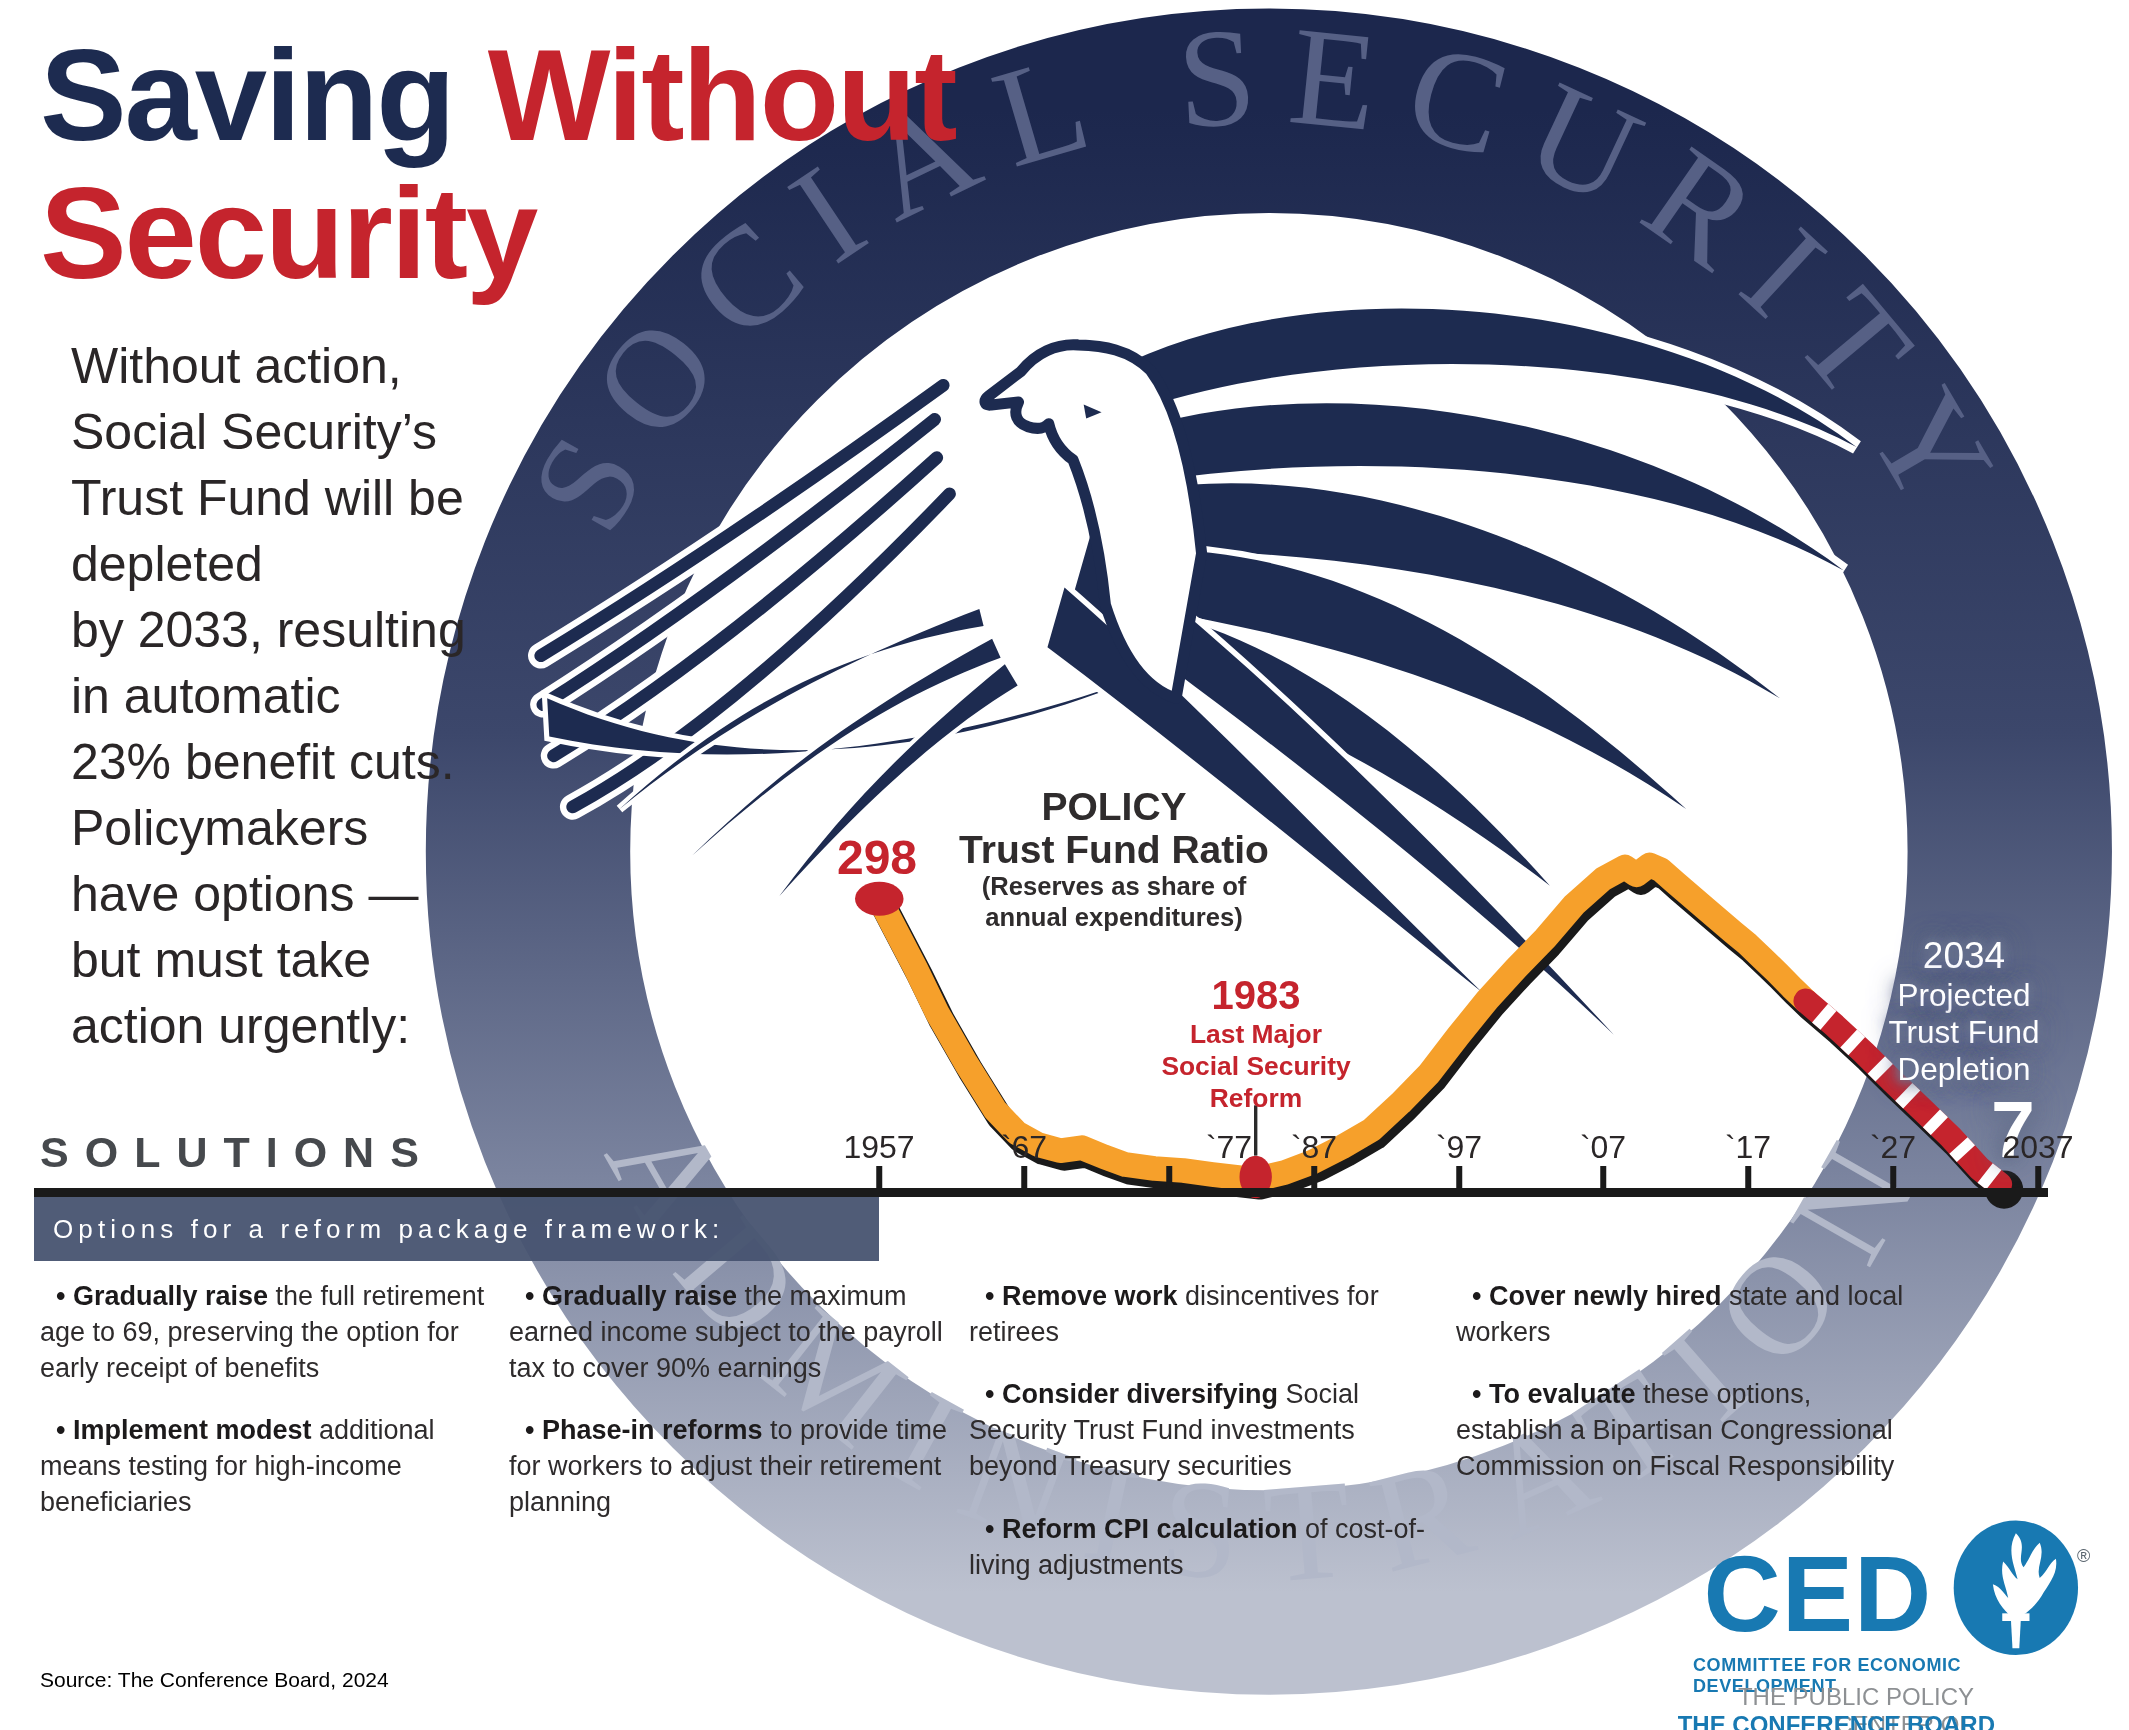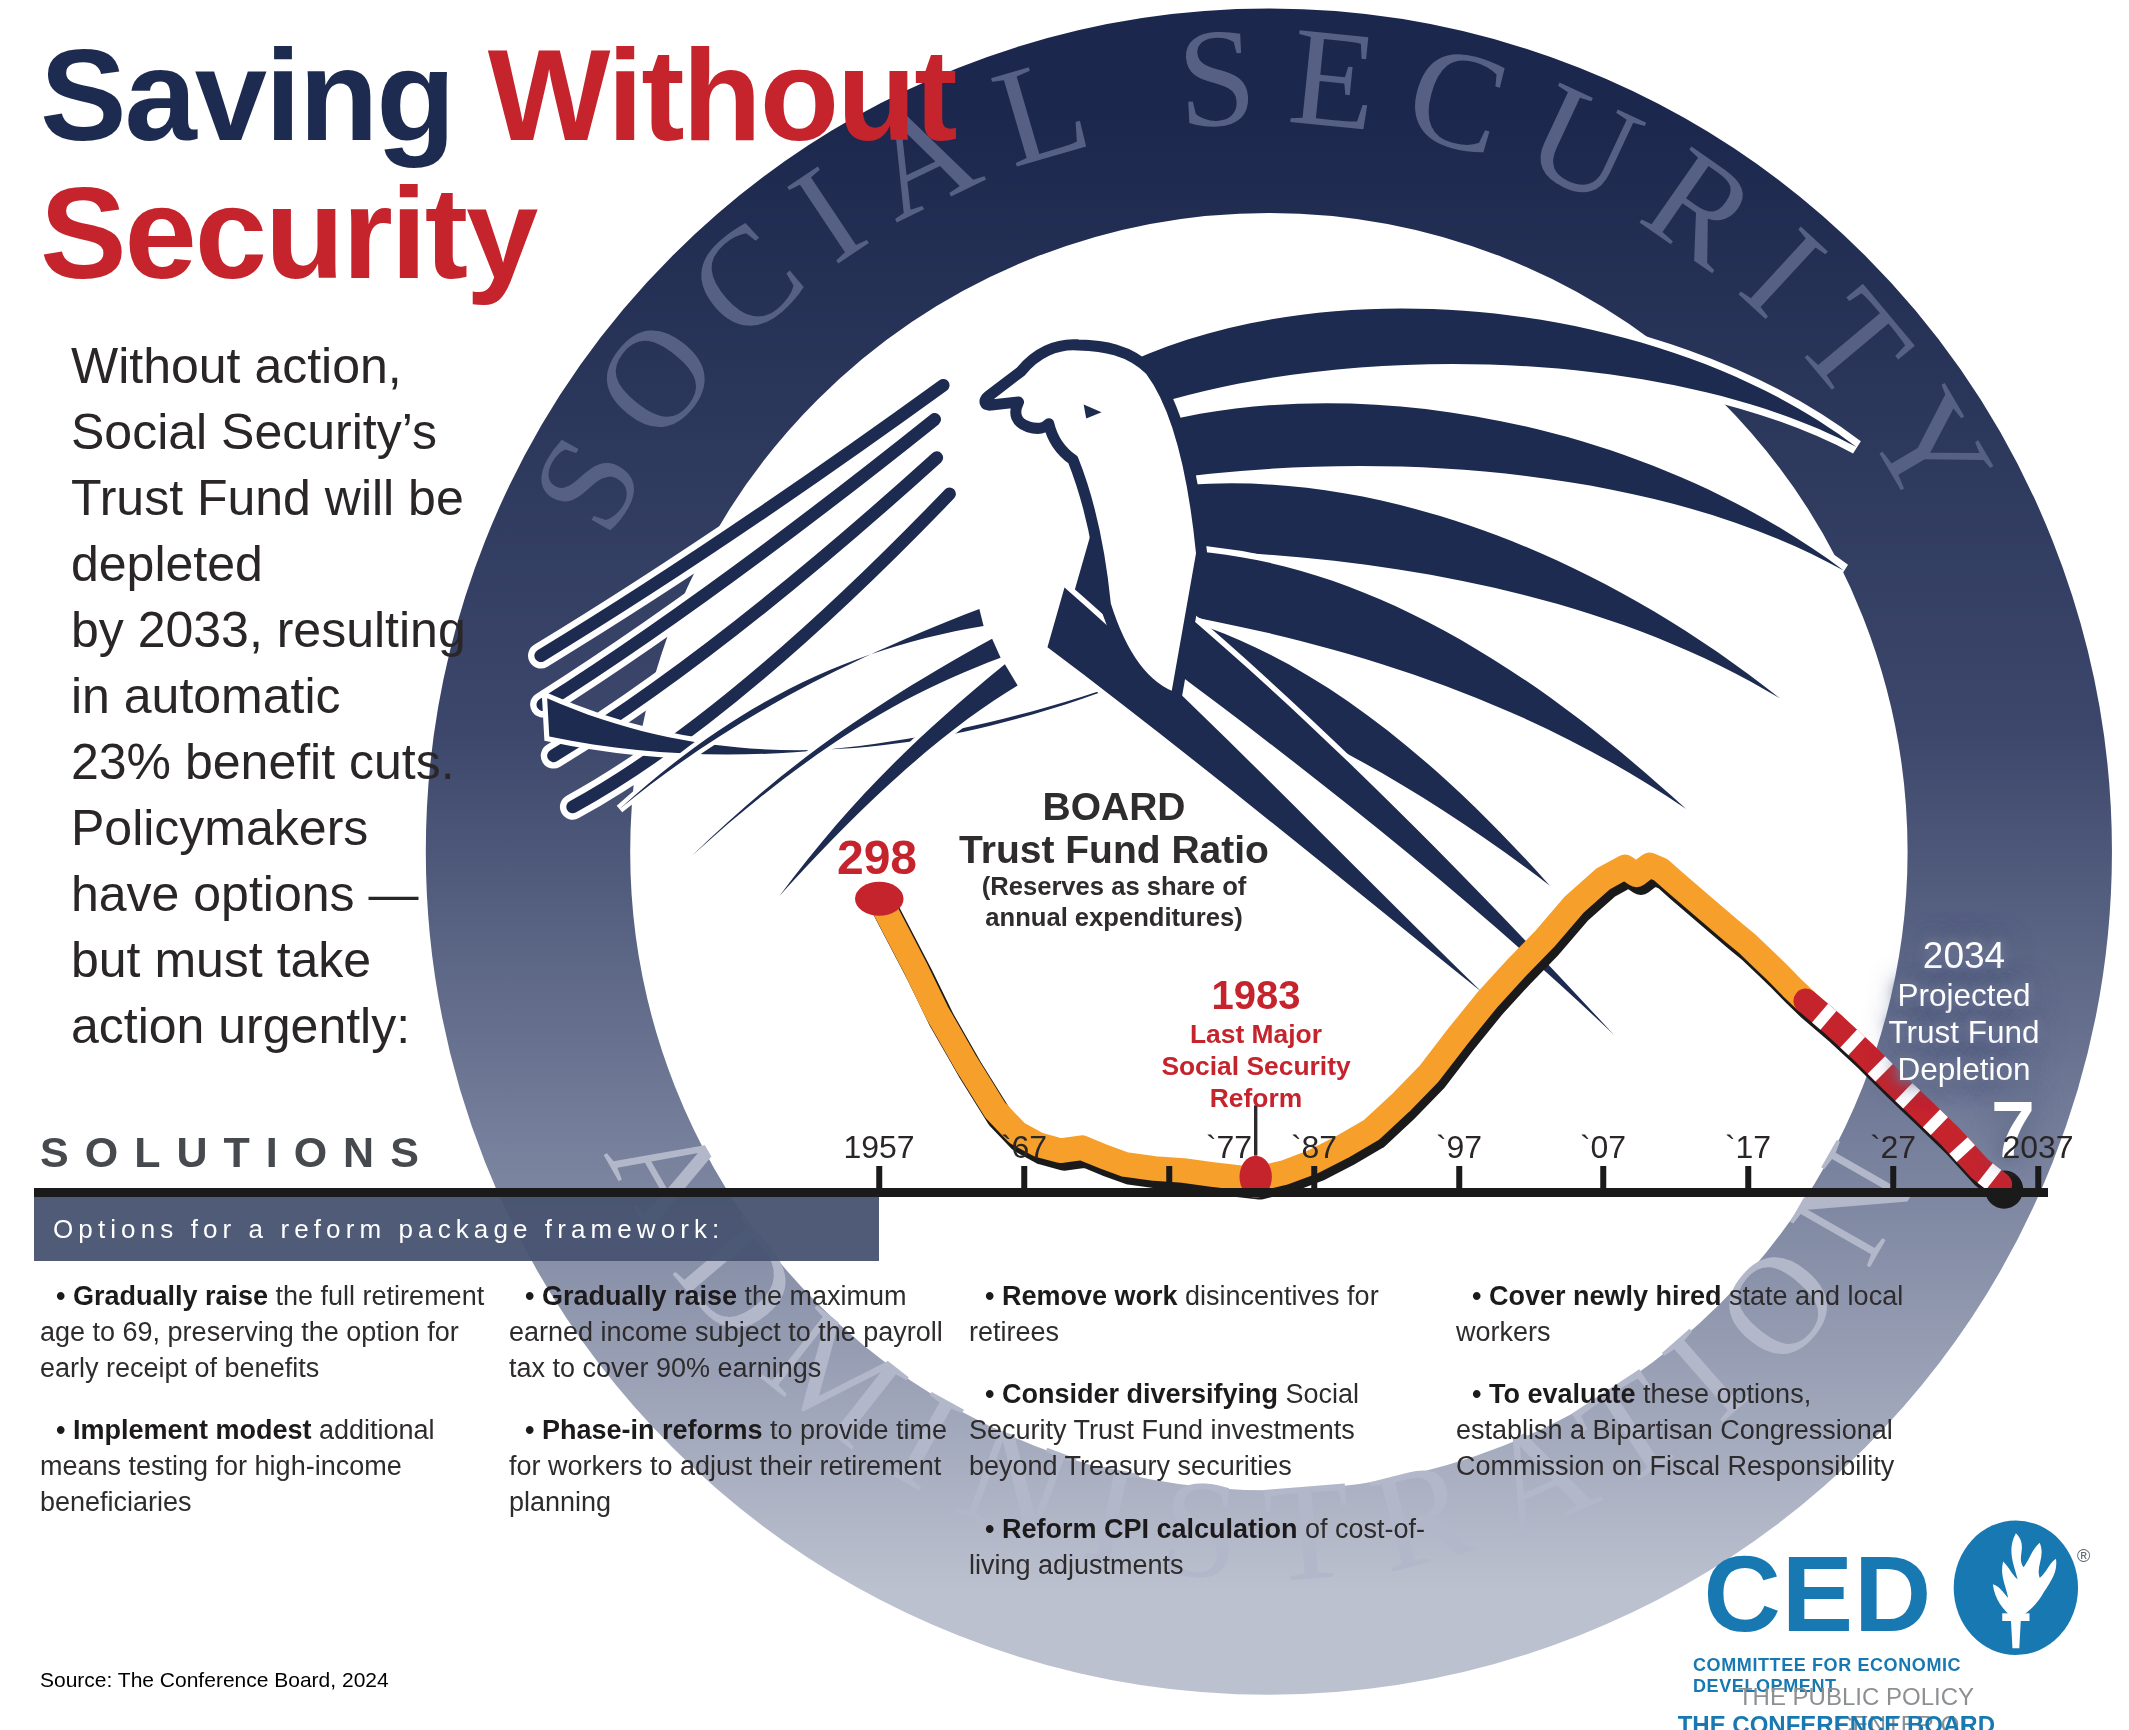--- a/index.html
+++ b/index.html
@@ -153,21 +153,21 @@
 in automatic
 23% benefit cuts.
 Policymakers
 have options —
 but must take
 action urgently:</div>
 
   <div class="ov cc" id="start-val">298</div>
 
   <div class="ov cc" id="chart-title">
-    <div class="t">BOARD</div>
+    <div class="t">POLICY</div>
     <div class="t">Trust Fund Ratio</div>
     <div class="s">(Reserves as share of</div>
     <div class="s">annual expenditures)</div>
   </div>
 
   <div class="ov cc" id="reform">
     <div class="y">1983</div>
     <div class="s">Last Major</div>
     <div class="s">Social Security</div>
     <div class="s">Reform</div>

